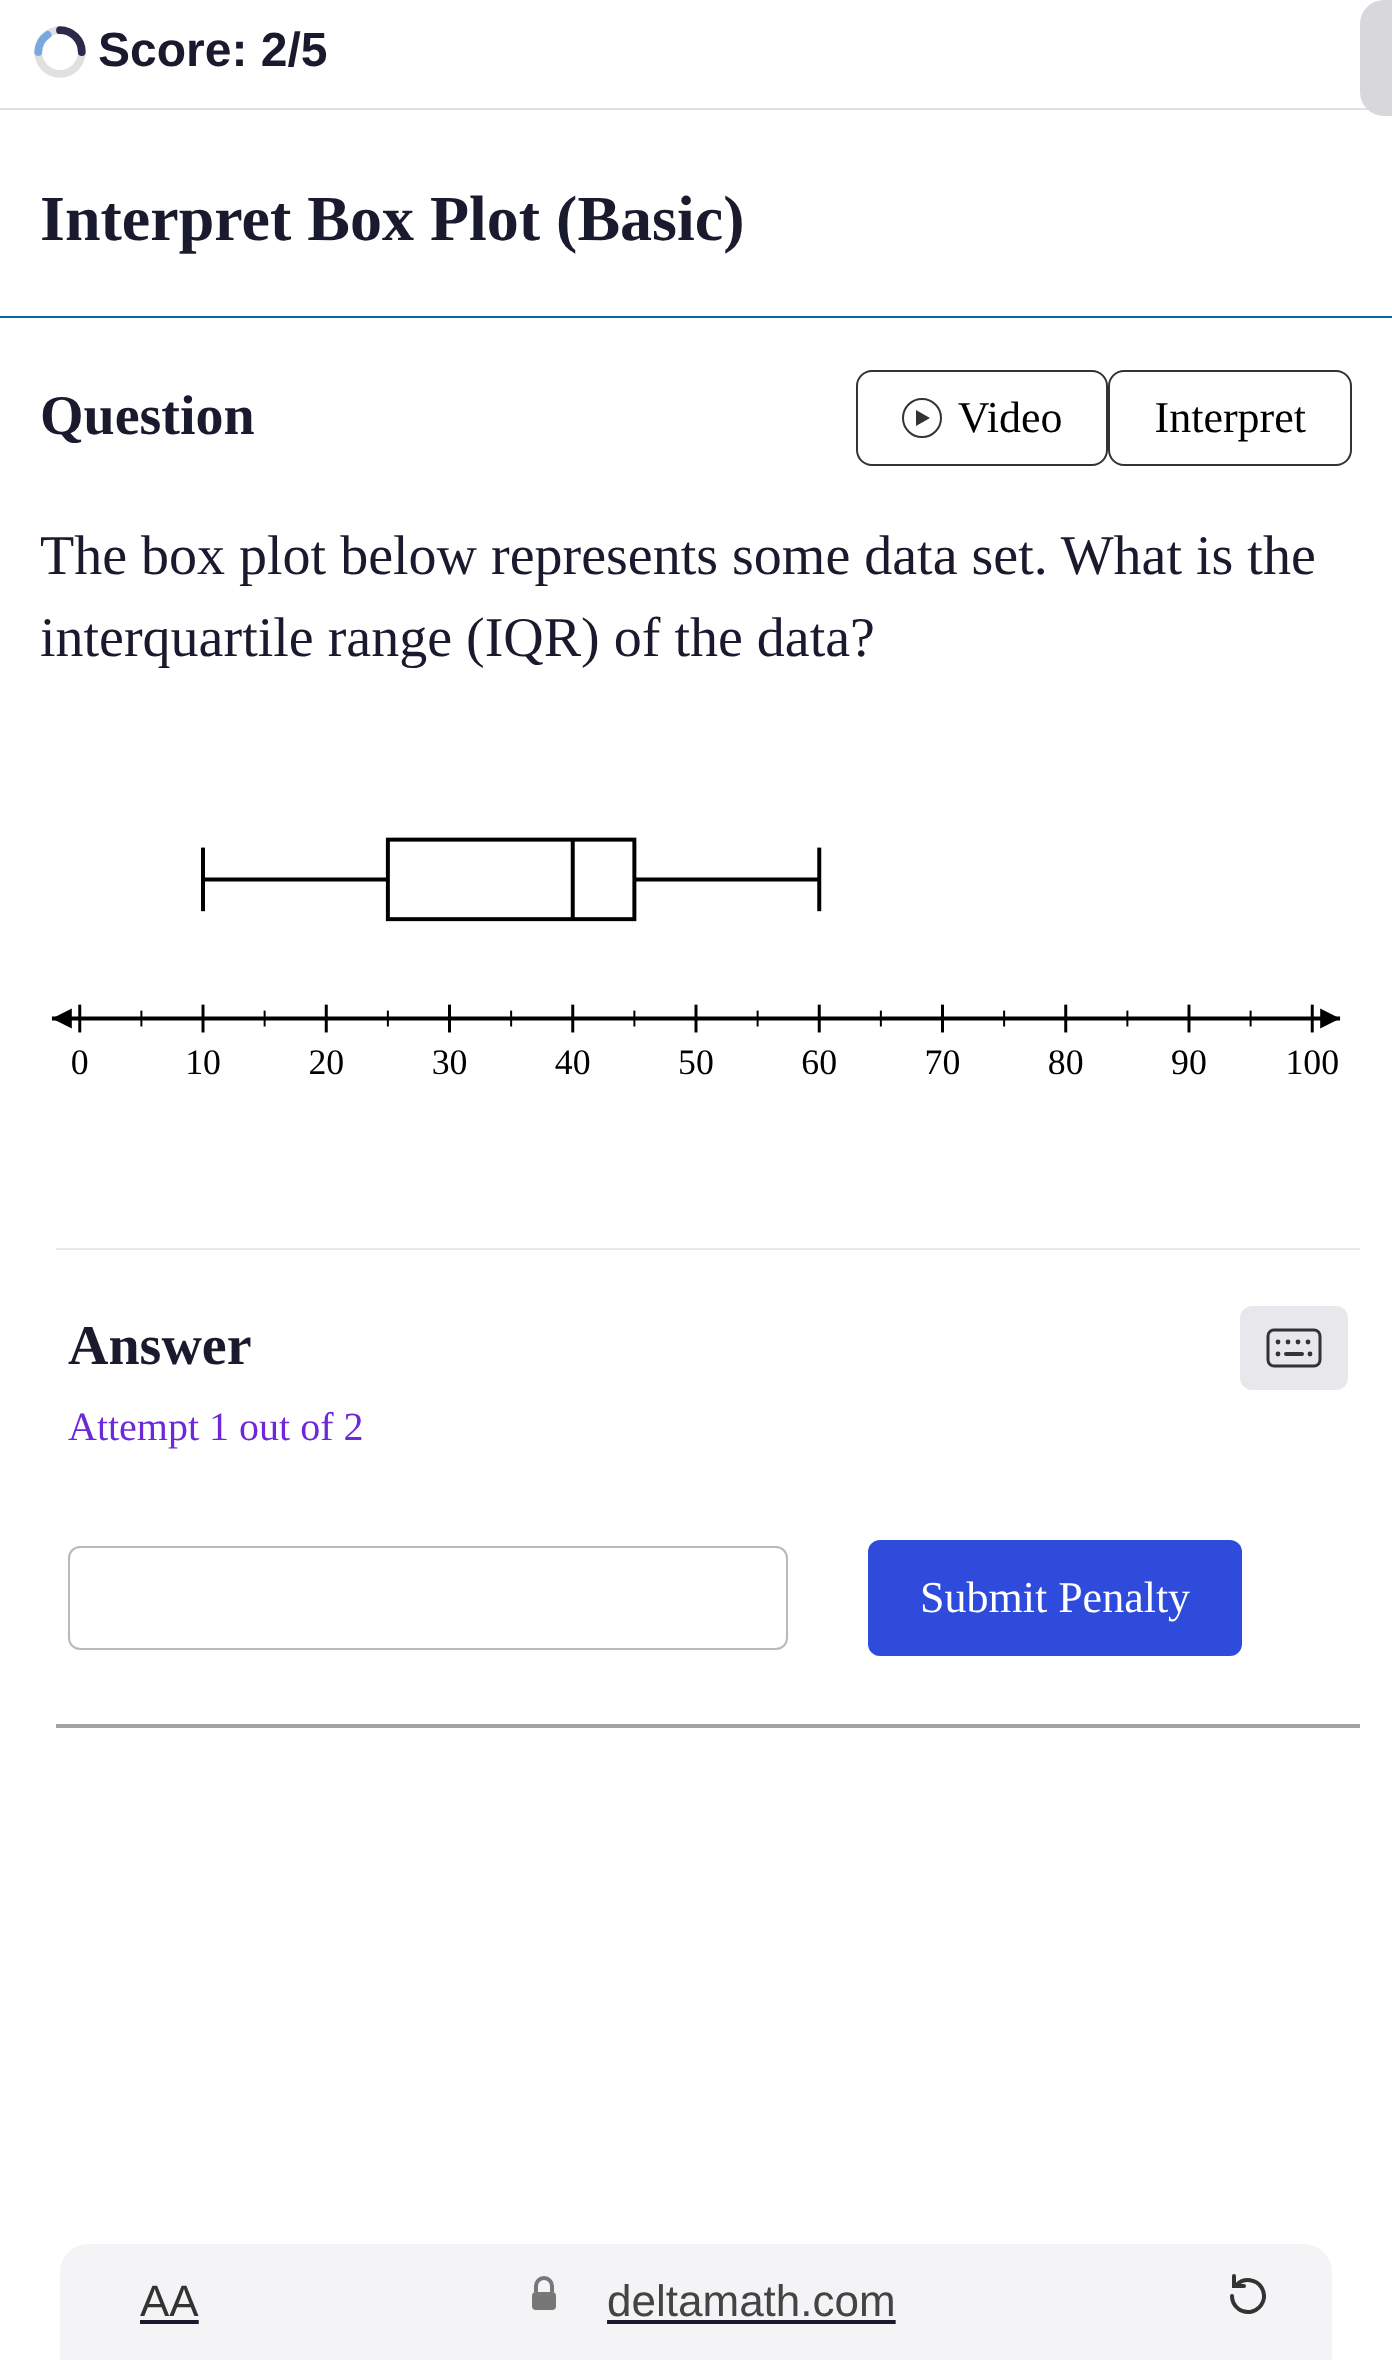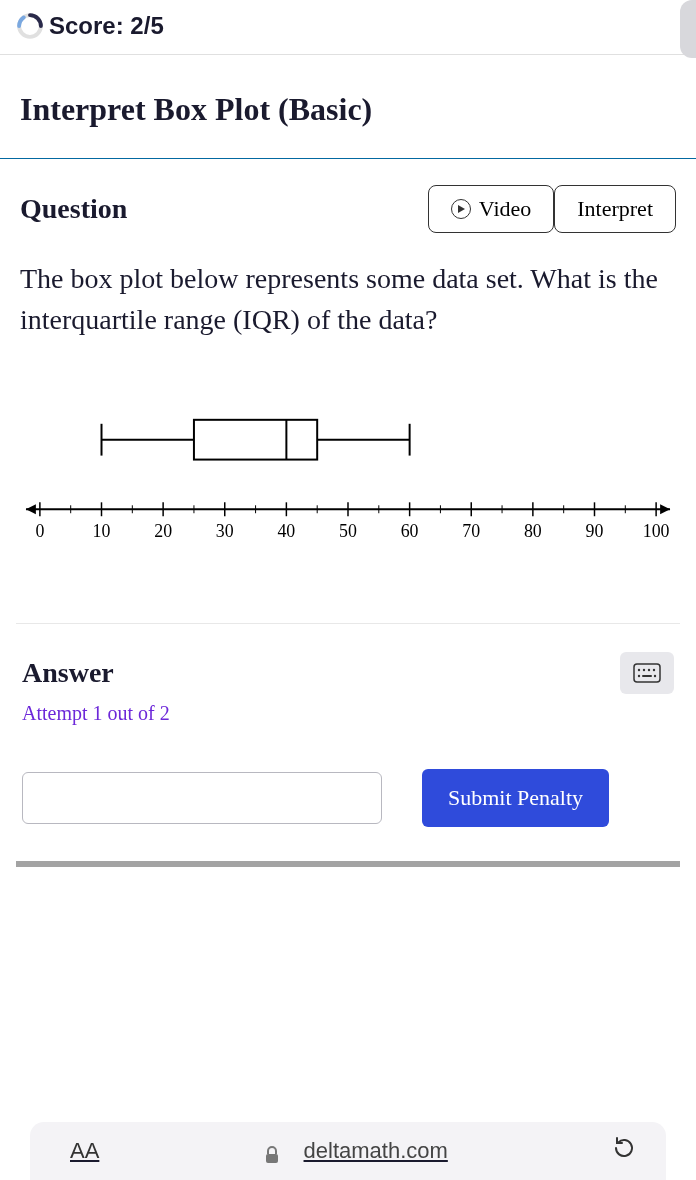--- a/index.html
+++ b/index.html
@@ -64,24 +64,24 @@
   .question-text {
     padding: 6px 20px 20px 20px;
     font-size: 28px;
     line-height: 1.45;
   }
   .chart-area {
     padding: 30px 20px 20px 20px;
   }
   .chart-svg { width: 100%; height: auto; }
   .answer-section {
-    margin: 40px 16px 0 16px;
+    margin: 40px 16px 0 28px;
     border-top: 1px solid #e8e8e8;
     padding: 28px 6px 34px 6px;
-    border-bottom: 6px solid #a3a3a3;
+    border-bottom: 2px solid #a3a3a3;
   }
   .answer-header { display: flex; justify-content: space-between; align-items: center; }
   .answer-label { font-size: 28px; font-weight: bold; }
   .keyboard-btn {
     width: 54px; height: 42px;
     background: #e8e8ec;
     border: none;
     border-radius: 6px;
     display: flex; align-items: center; justify-content: center;
     cursor: pointer;
@@ -120,21 +120,21 @@
     border-top-left-radius: 14px;
     border-top-right-radius: 14px;
     display: flex;
     align-items: center;
     justify-content: space-between;
     padding: 0 30px 0 40px;
     margin: 0 30px;
     text-decoration: underline;
   }
   .aa-text { font-family: -apple-system, sans-serif; font-size: 22px; color: #333; }
-  .url-group { display: flex; align-items: flex-end; gap: 24px; color: #444; font-family: -apple-system, sans-serif; font-size: 22px;}
+  .url-group { display: flex; align-items: flex-start; gap: 24px; color: #444; font-family: -apple-system, sans-serif; font-size: 22px;}
   .refresh-icon { font-size: 24px; color: #333; }
   .side-curve {
     position: absolute;
     right: 0; top: 0;
     width: 16px; height: 58px;
     background: #d8d8dc;
     border-top-left-radius: 12px;
     border-bottom-left-radius: 12px;
   }
 </style>

